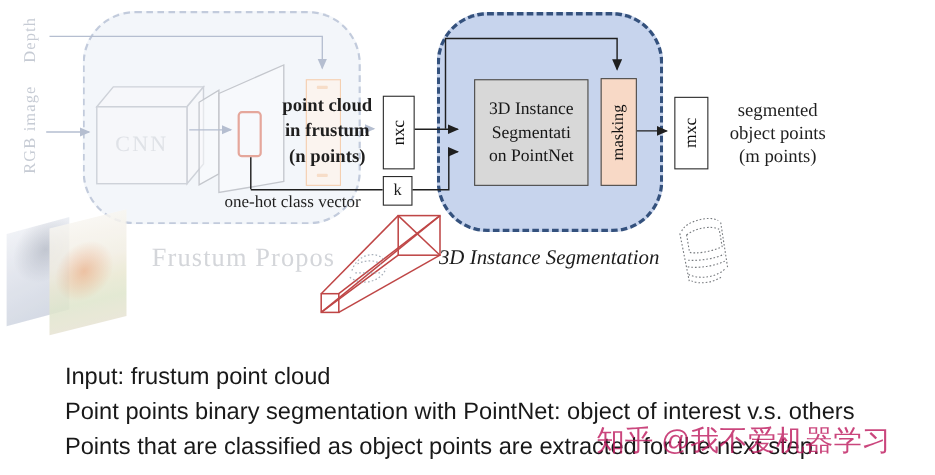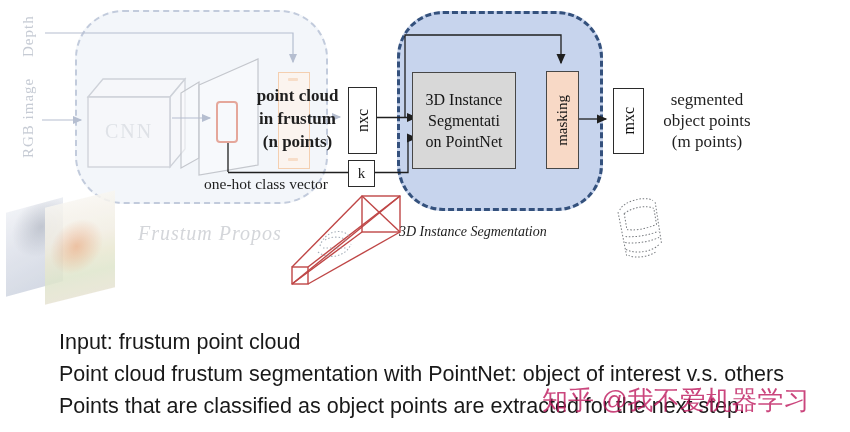--- a/index.html
+++ b/index.html
@@ -8,46 +8,46 @@
   .abs{position:absolute;}
   
   .faded-box{left:75px;top:10px;width:249px;height:190px;border:2px dashed #c2cbdc;
              border-radius:48px;background:rgba(228,234,245,.45);}
   .vlabel{writing-mode:vertical-rl;transform:rotate(180deg);font-size:15px;color:#c6cbd4;
           letter-spacing:1px;text-align:center;}
   .depth-label{left:20px;top:10px;height:52px;}
   .rgb-label{left:20px;top:66px;height:104px;}
   .region-proposal{left:182px;top:42px;width:70px;text-align:center;font-size:15px;
                    line-height:17px;color:rgba(198,152,136,.5);}
-  .frustum-caption{left:138px;top:222px;font-style:italic;font-size:20px;color:#d4d6da;letter-spacing:1px;}
+  .frustum-caption{left:138px;top:222px;font-size:24px;color:#d4d6da;letter-spacing:1px;}
   .cnn-label{left:100px;top:120px;width:58px;text-align:center;font-size:20px;color:#dfe2e7;letter-spacing:2px;}
   .orange-box{left:278px;top:72px;width:30px;height:95px;border:1px solid rgba(242,198,160,.8);
               background:rgba(253,243,233,.7);}
   .orange-tick{left:9px;width:10px;height:3px;background:rgba(244,202,168,.55);position:absolute;border-radius:1px;}
   
   .photoA{left:6px;top:205px;width:57px;height:84px;transform:skewY(-15deg);opacity:.8;
           background:radial-gradient(circle at 62% 28%, rgba(95,105,125,.35), transparent 42%),
                      linear-gradient(165deg,#eef0f5 0%,#dbdfe9 45%,#c9d0dd 100%);}
   .photoB{left:45px;top:199px;width:70px;height:97px;transform:skewY(-14deg);opacity:.85;
           background:radial-gradient(circle at 45% 48%, rgba(228,120,60,.45), transparent 42%),
                      linear-gradient(180deg,#f8f6f1 0%,#f2eee3 38%,#eae8d2 58%,#dfe6cc 78%,#e7e3d3 100%);}
   
   .pc-text{left:247px;top:84px;width:101px;text-align:center;font-size:17px;line-height:23px;color:#1f1f1f;font-weight:bold;}
   .onehot{left:204px;top:175px;font-size:15.5px;color:#1f1f1f;white-space:nowrap;}
   .out-text{left:653px;top:89px;width:108px;text-align:center;font-size:17px;line-height:21px;color:#1f1f1f;}
-  .section-caption{left:399px;top:224px;font-style:italic;font-size:14px;color:#1c1c1c;white-space:nowrap;}
+  .section-caption{left:399px;top:224px;font-style:italic;font-size:19px;color:#1c1c1c;white-space:nowrap;}
   
   .iobox{border:1.5px solid #2b2b2b;background:#ffffff;display:flex;align-items:center;justify-content:center;}
   .rot{writing-mode:vertical-rl;transform:rotate(180deg);font-size:16px;color:#111;}
   .nxc-box{left:348px;top:87px;width:27px;height:65px;}
   .k-box{left:348px;top:160px;width:25px;height:25px;font-size:15px;}
   .mxc-box{left:613px;top:88px;width:29px;height:64px;}
   .blue-box{left:397px;top:11px;width:200px;height:194px;border:3px dashed #34517d;
             border-radius:46px;background:#c7d4ed;}
-  .pointnet-box{left:412px;top:72px;width:102px;height:95px;background:#d8d8d8;border:1.5px solid #474747;
+  .pointnet-box{left:431px;top:72px;width:102px;height:95px;background:#d8d8d8;border:1.5px solid #474747;
                 display:flex;flex-direction:column;align-items:center;justify-content:center;
                 font-size:16px;line-height:21px;color:#161616;text-align:center;}
   .masking-box{left:546px;top:71px;width:31px;height:96px;background:#f8d9c6;border:1.5px solid #474747;
                display:flex;align-items:center;justify-content:center;}
   .masking-box .rot{font-size:15px;}
   
   .notes{left:43px;top:326px;font-family:"Liberation Sans", sans-serif;font-size:21.5px;
          line-height:32px;color:#191919;white-space:nowrap;margin-left:16px;}
   .watermark{left:542px;top:383px;font-family:"Liberation Sans", sans-serif;font-size:26px;
              color:#be185d;opacity:.8;white-space:nowrap;z-index:9;}
@@ -175,19 +175,19 @@
   <div class="abs out-text layer">
     <div>segmented</div>
     <div>object points</div>
     <div>(m points)</div>
   </div>
 
   <div class="abs section-caption layer">3D Instance Segmentation</div>
 
   <div class="abs notes layer">
     <div>Input: frustum point cloud</div>
-    <div>Point cloud frustum segmentation with PointNet: object of interest v.s. others</div>
+    <div>Point points binary segmentation with PointNet: object of interest v.s. others</div>
     <div>Points that are classified as object points are extracted for the next step.</div>
   </div>
 
   <div class="abs watermark">知乎 @我不爱机器学习</div>
 
 </div>
 
 </body></html>

